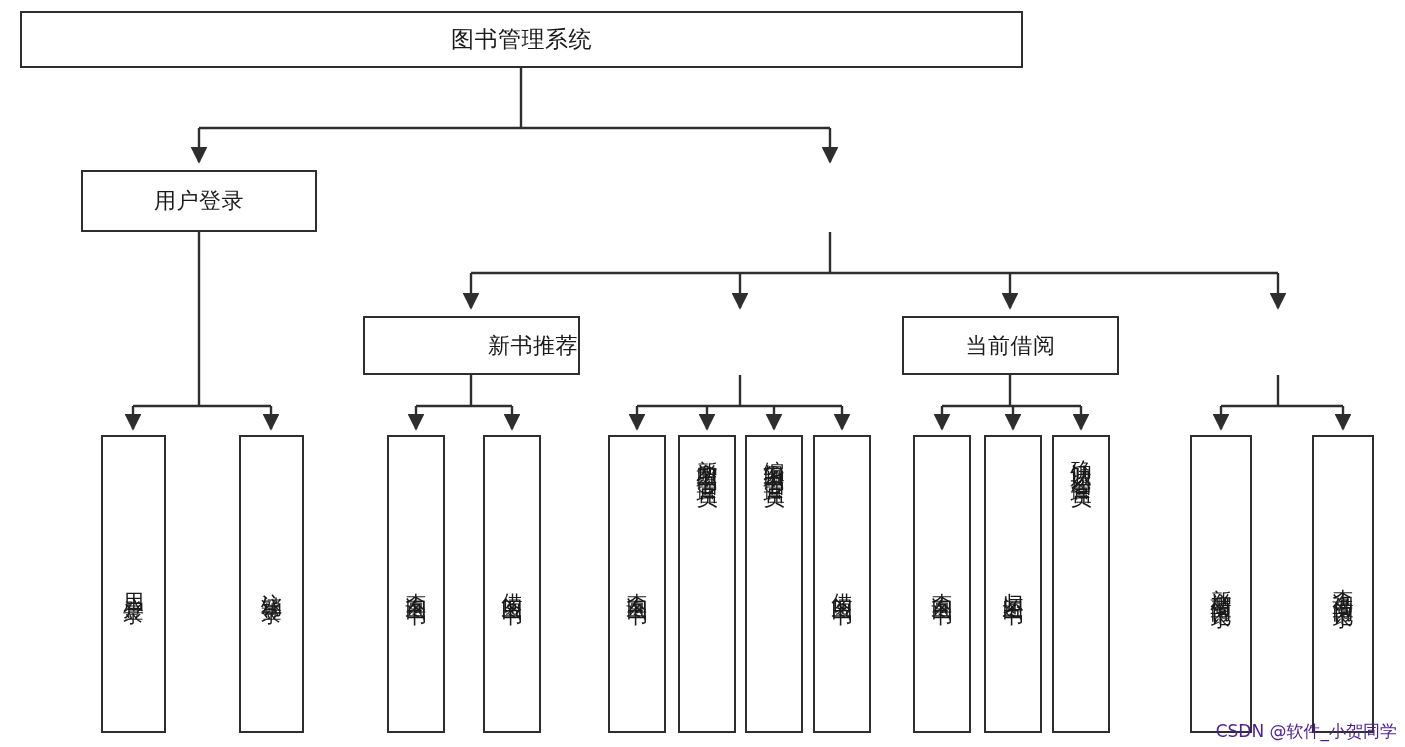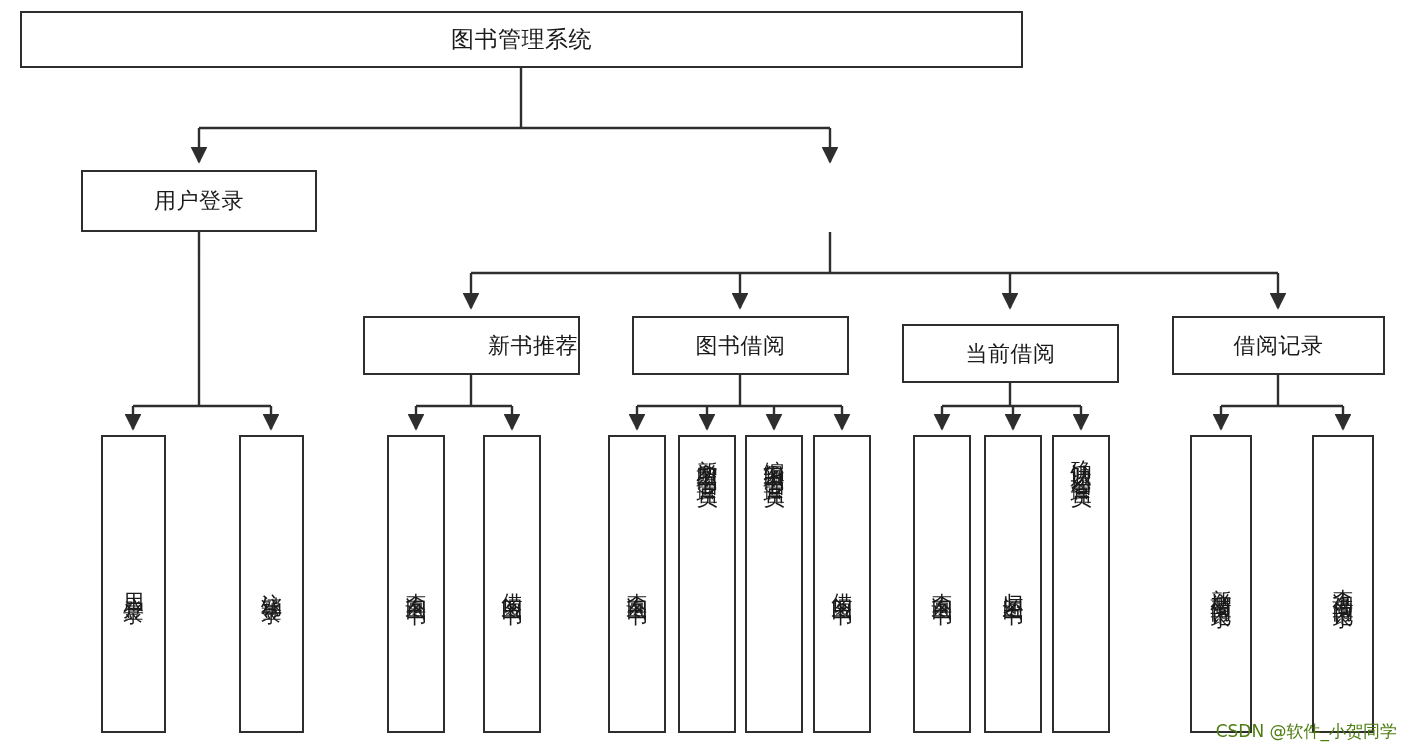--- a/index.html
+++ b/index.html
@@ -66,21 +66,21 @@
     font-size: 21px;
     line-height: 1.05;
     letter-spacing: 4px;
     white-space: nowrap;
   }
   #watermark {
     position: absolute;
     right: 8px;
     bottom: 4px;
     font-size: 17px;
-    color: #4d7c0f;
+    color: #4c1d95;
     z-index: 5;
     white-space: nowrap;
     font-family: "DejaVu Sans", "Liberation Sans", sans-serif;
   }
 </style>
 </head>
 <body>
 
 <div id="diagram-root">
 
@@ -138,28 +138,22 @@
     <span class="label">图书管理系统</span>
   </div>
 
   <div class="node horiz" style="left:81px; top:170px; width:236px; height:62px;">
     <span class="label">用户登录</span>
   </div>
 
   <div class="node horiz" style="left:363px; top:316px; width:217px; height:59px;justify-content:flex-end;">
     <span class="label">新书推荐</span>
   </div>
-  <div class="node horiz" style="left:632px; top:316px; width:217px; height:59px;">
-    <span class="label">图书借阅</span>
-  </div>
-  <div class="node horiz" style="left:902px; top:316px; width:217px; height:59px;margin-top:8px;">
+  <div class="node horiz" style="left:902px; top:316px; width:217px; height:59px;">
     <span class="label">当前借阅</span>
-  </div>
-  <div class="node horiz" style="left:1172px; top:316px; width:213px; height:59px;">
-    <span class="label">借阅记录</span>
   </div>
 
   <div class="node vert" style="left:101px; top:435px; width:65px; height:298px;">
     <span class="label">用户登录</span>
   </div>
   <div class="node vert" style="left:239px; top:435px; width:65px; height:298px;">
     <span class="label">注销登录</span>
   </div>
 
   <div class="node vert" style="left:387px; top:435px; width:58px; height:298px;">

